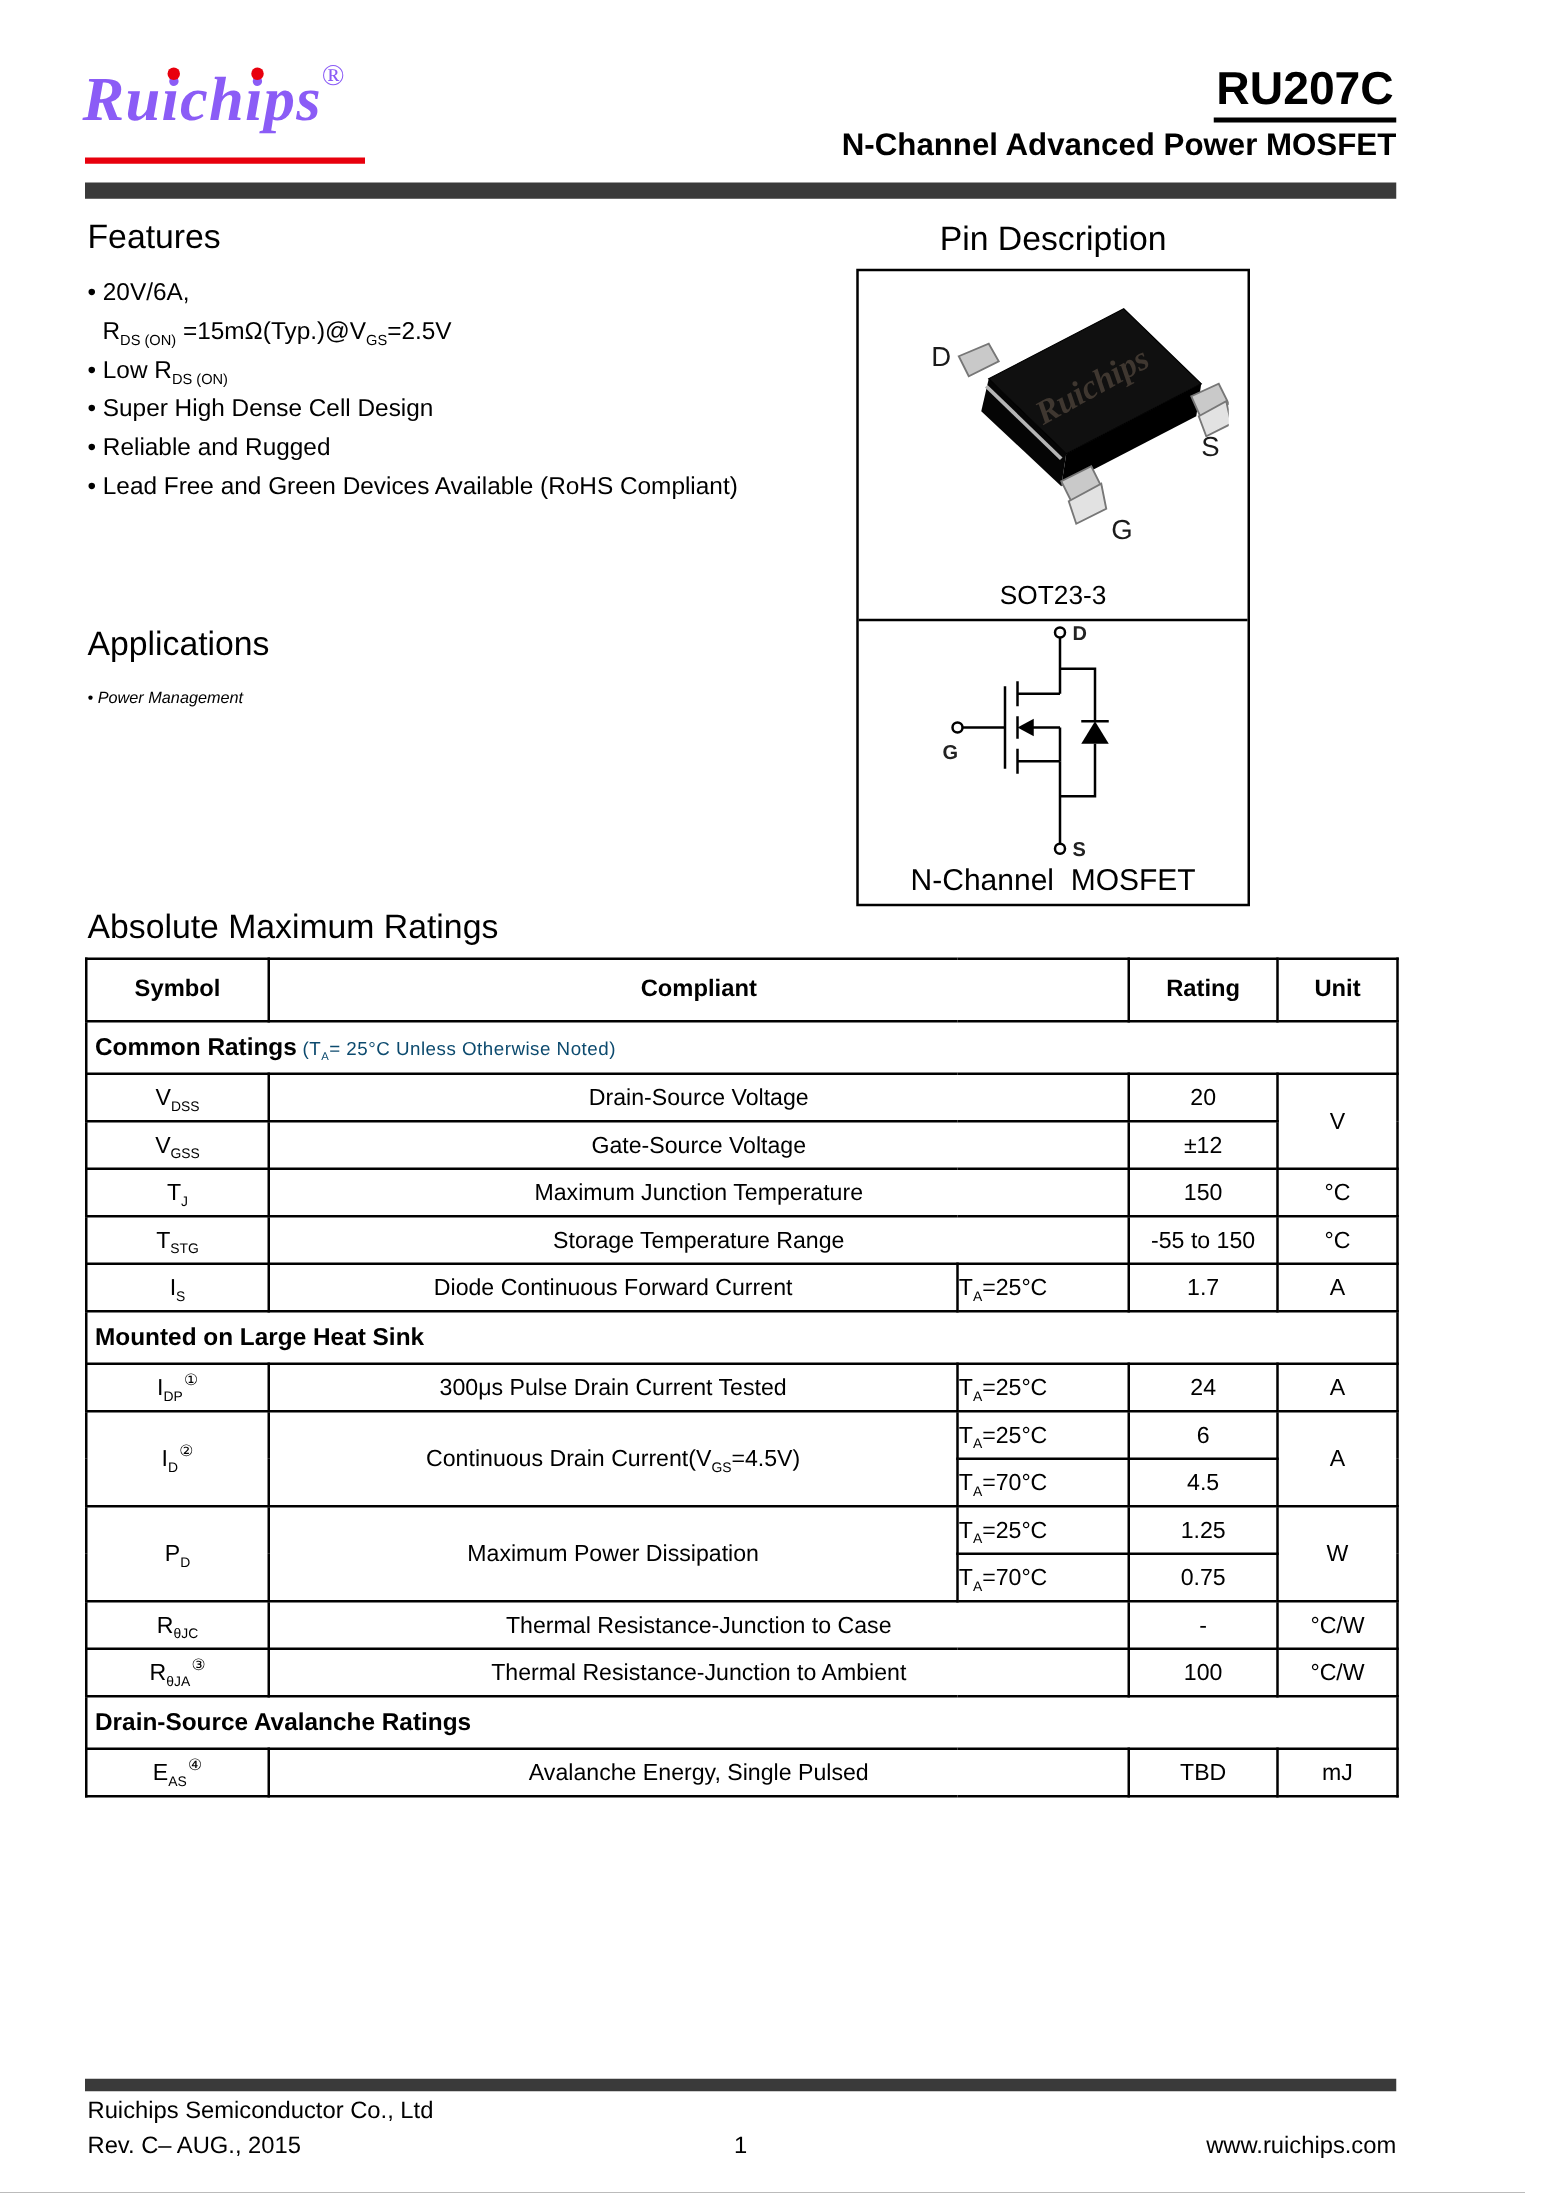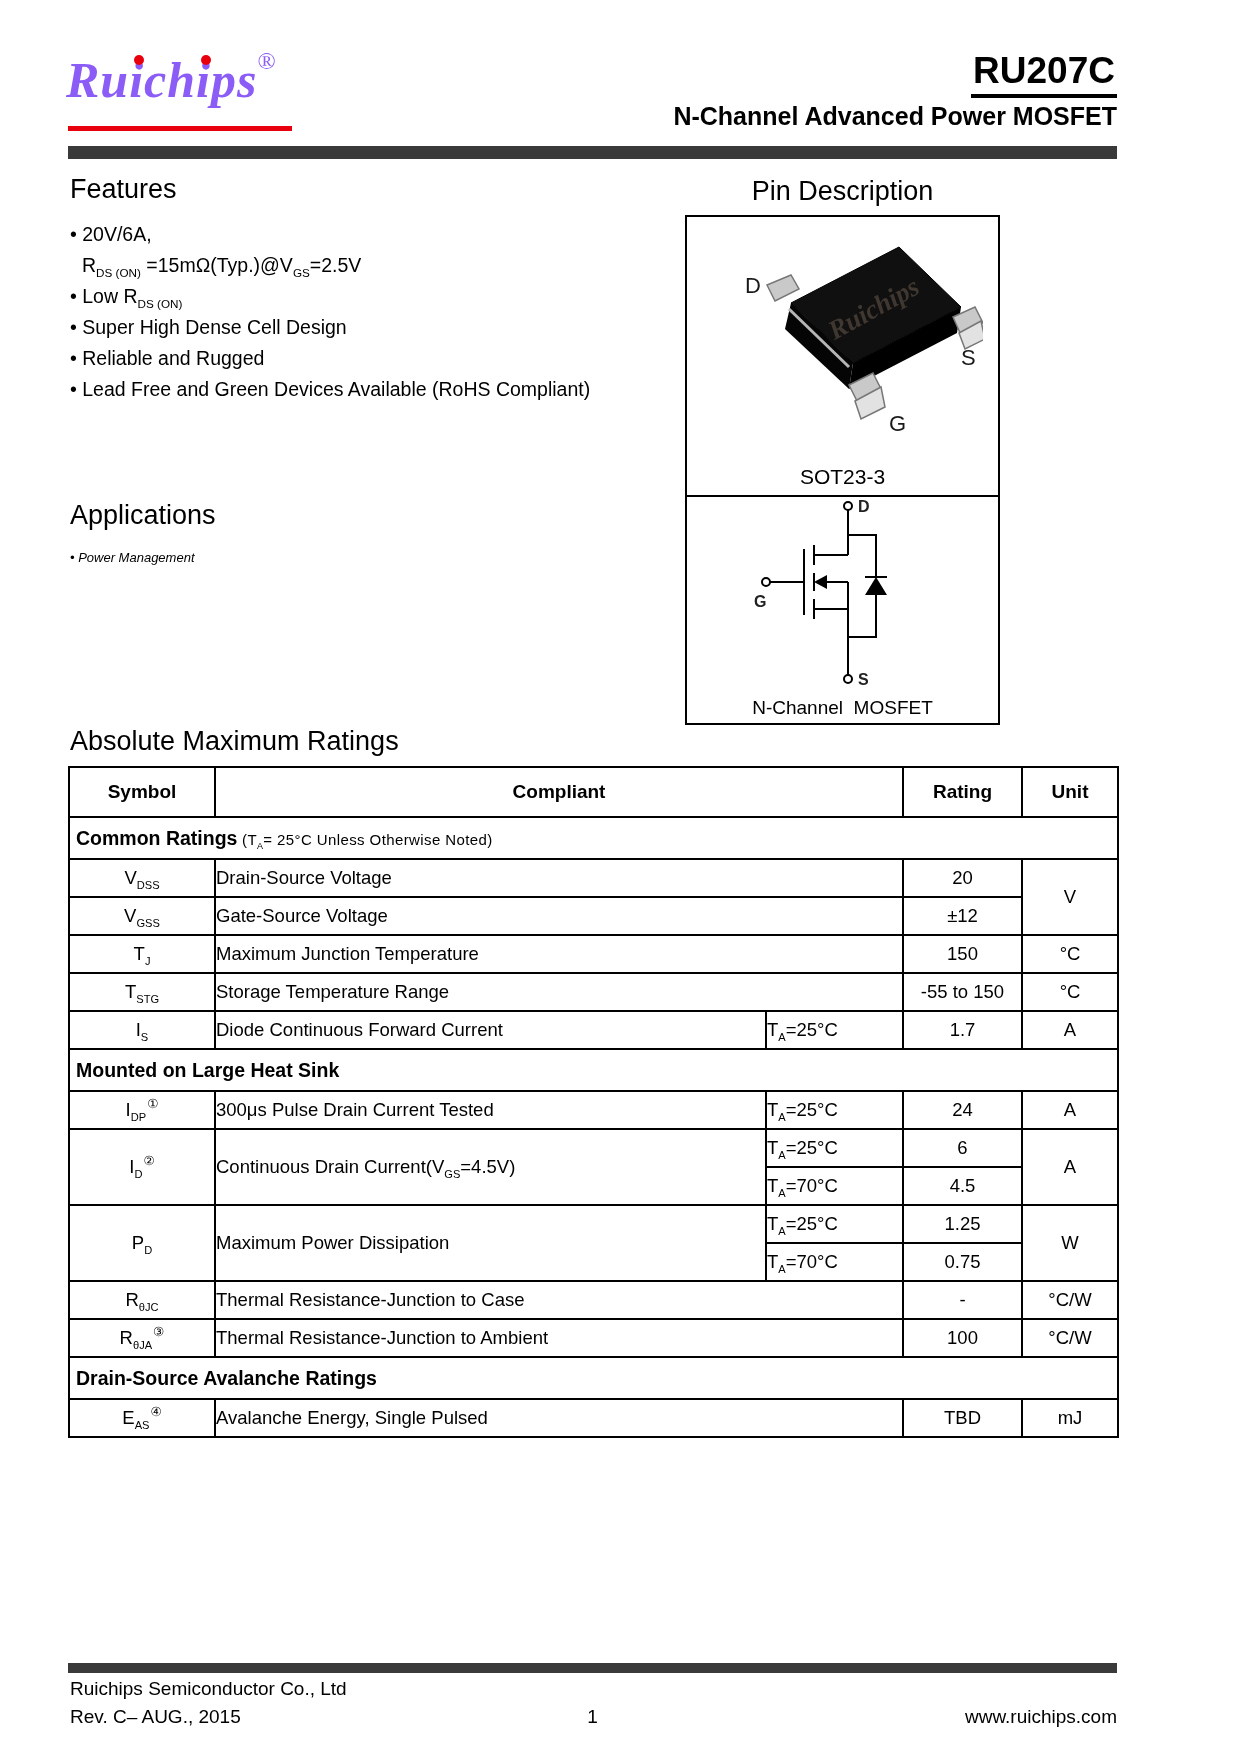--- a/index.html
+++ b/index.html
@@ -51,38 +51,38 @@
   .aline { font-size:13px; line-height:30px;font-style:italic; }
 
   
   .pin-heading { position:absolute; left:685px; top:176px; width:315px; text-align:center; }
   .pin-box { position:absolute; left:685px; top:215px; width:315px; height:510px; border:2px solid #000; background:#fff; }
   .pin-top { position:relative; width:100%; height:280px; border-bottom:2px solid #000; }
   .pin-top svg { position:absolute; left:50%; top:8px; transform:translateX(-50%); }
   .pin-top-label { position:absolute; bottom:6px; left:0; right:0; text-align:center; font-size:21px; }
   .pin-bottom { position:relative; width:100%; height:226px; }
   .pin-bottom svg { position:absolute; left:50%; top:0; transform:translateX(-50%); }
-  .pin-bottom-label { position:absolute; bottom:4px; left:0; right:0; text-align:center; font-size:19px; white-space:pre; }
+  .pin-bottom-label { position:absolute; bottom:4px; left:0; right:0; text-align:center; font-size:24px; white-space:pre; }
 
   
   .amr-heading { position:absolute; left:70px; top:726px; }
   table.amr {
     position:absolute; left:68px; top:766px; width:1049px;
     border-collapse:collapse; table-layout:fixed;
   }
   table.amr th, table.amr td { border:2px solid #000; padding:0; overflow:hidden;margin-left:48px; }
   table.amr th { font-size:19px; font-weight:bold; text-align:center; height:50px; }
   table.amr td { font-size:18.5px; height:38px; }
   td.sym  { text-align:center; font-size:19px; }
-  td.par  { text-align:left; padding:0 4px 0 7px; }
+  td.par  { text-align:center; padding:0 4px 0 7px; }
   td.cond { text-align:left; padding-left:7px; }
   td.rat  { text-align:center; }
   td.unit { text-align:center; }
   tr.secrow td { height:42px; font-weight:bold; font-size:19.5px; padding-left:6px; text-align:left; }
-  .secnote { font-weight:normal; font-size:15px; color:#000000; letter-spacing:0.4px; }
+  .secnote { font-weight:normal; font-size:15px; color:#0c4a6e; letter-spacing:0.4px; }
   table.amr sub { font-size:60%; line-height:0; }
   sup.circ { font-size:68%; line-height:0; vertical-align:8px; margin-left:1px; font-weight:normal; }
 
   
   .footer-bar { position:absolute; left:68px; top:1663px; width:1049px; height:10px; background:#3a3a3a; }
   .footer-l1 { position:absolute; left:70px; top:1678px; font-size:19px; }
   .footer-l2 { position:absolute; left:68px; top:1706px; width:1049px; font-size:19px; }
   .footer-l2 .fl { position:absolute; left:2px; }
   .footer-l2 .fc { position:absolute; left:0; right:0; text-align:center; }
   .footer-l2 .fr { position:absolute; right:0; }

